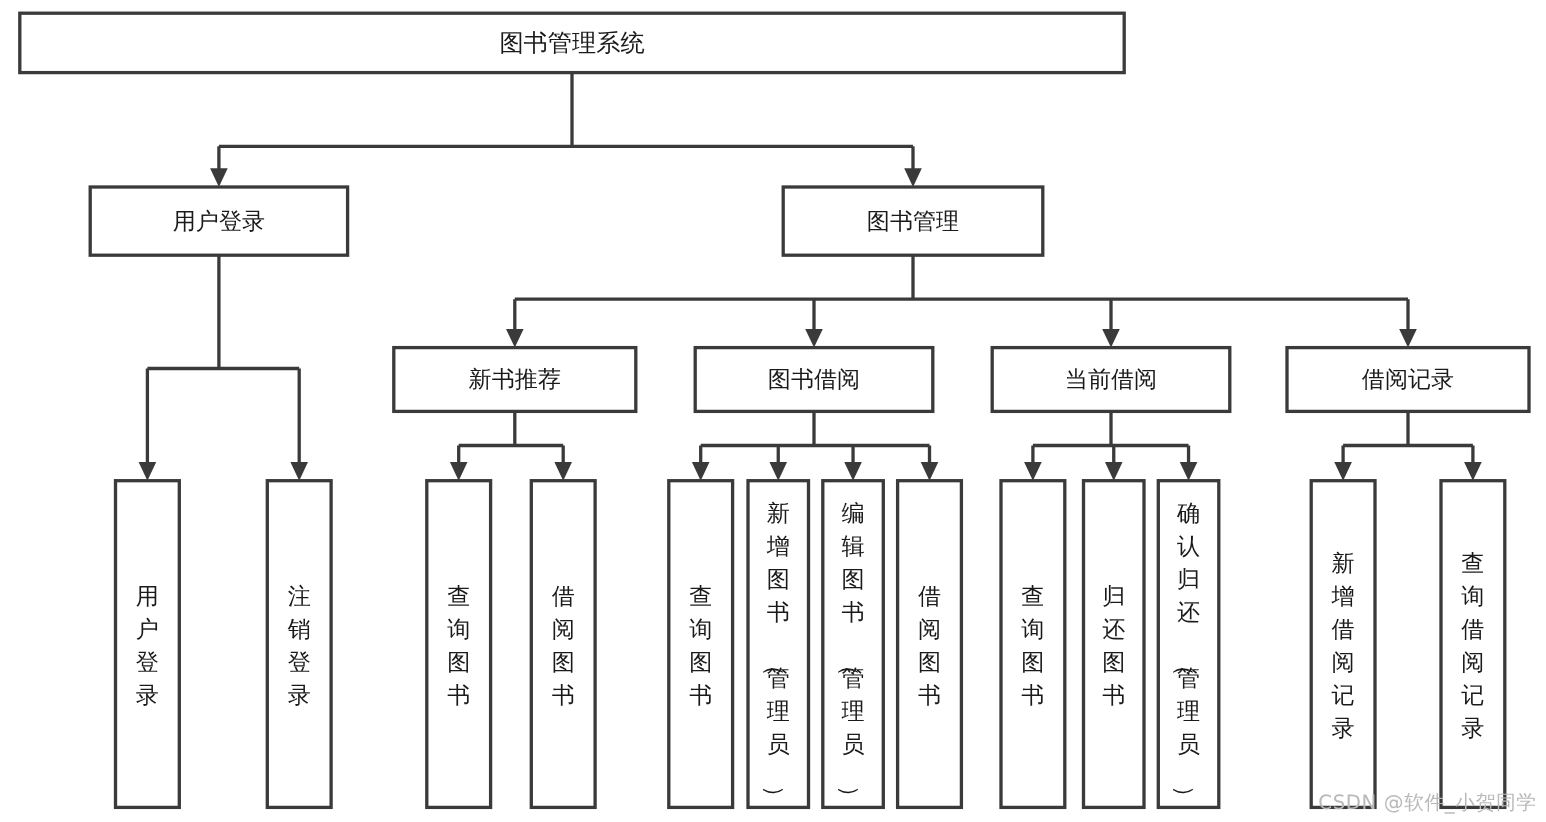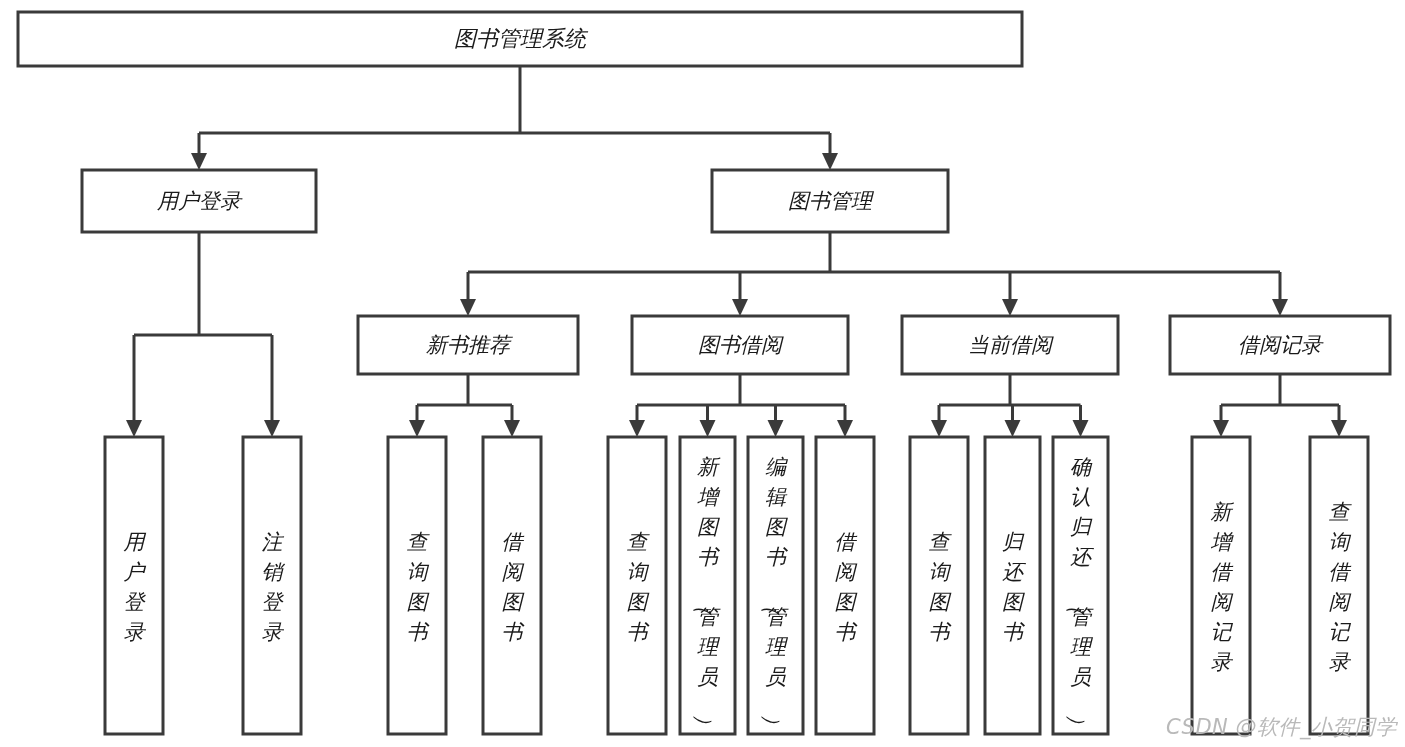--- a/index.html
+++ b/index.html
@@ -12,21 +12,20 @@
     width: 1405px;
     height: 747px;
     font-family: "DejaVu Sans", "Liberation Sans", sans-serif;
     overflow: hidden;
     position: relative;
   }
   #diagram-root {
     position: relative;
     width: 1405px;
     height: 747px;
-    font-style: italic;
   }
   svg.diagram-canvas {
     position: absolute;
     top: 0;
     left: 0;
     width: 1405px;
     height: 747px;
     display: block;
   }
   .node-box {
@@ -57,21 +56,21 @@
   }
   .arrow-head {
     fill: #3a3a3a;
     stroke: none;
   }
   .watermark {
     position: absolute;
     right: 8px;
     bottom: 6px;
     font-family: "DejaVu Sans", "Liberation Sans", sans-serif;
-    font-size: 21px;
+    font-size: 18px;
     color: #b9b9b9;
     letter-spacing: 0.5px;
     white-space: nowrap;
     user-select: none;
   }
 </style>
 </head>
 <body>
 
 <div id="diagram-root">

